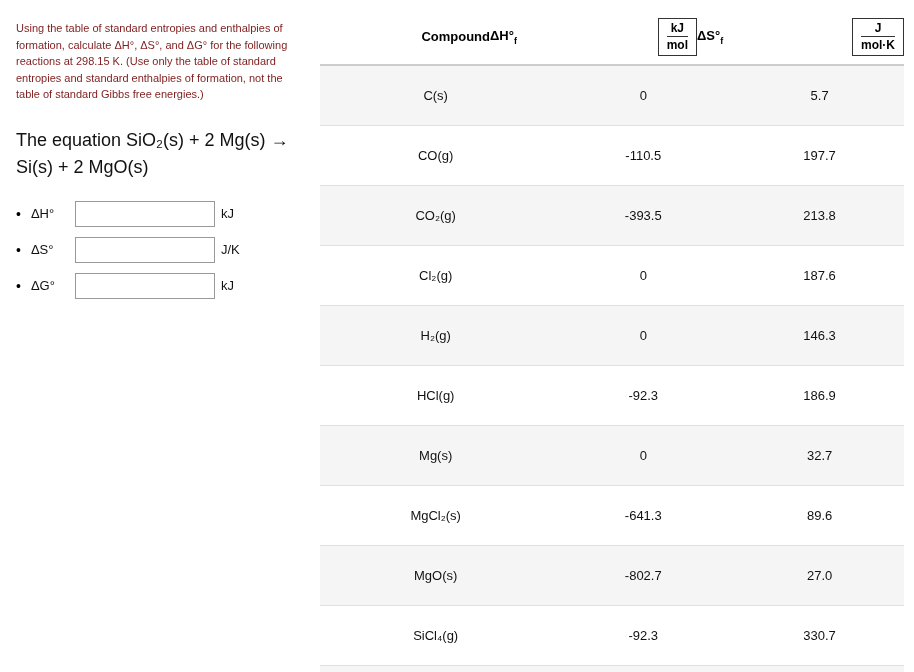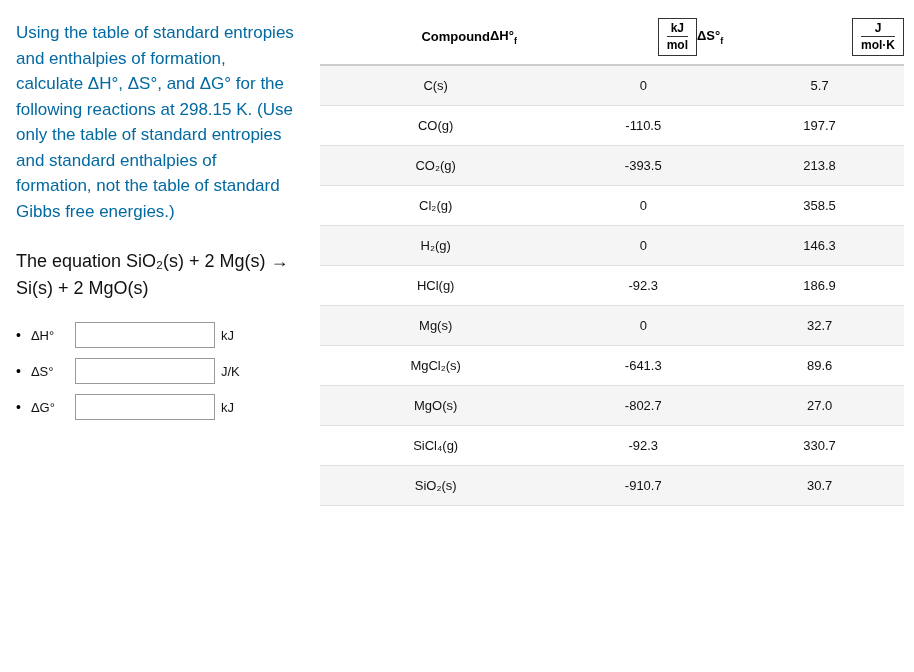--- a/index.html
+++ b/index.html
@@ -10,23 +10,23 @@
       width: 914px;
       min-height: 672px;
       display: flex;
     }
     .left-panel {
       width: 310px;
       padding: 20px 16px;
       flex-shrink: 0;
     }
     .left-panel .problem-text {
-      font-size: 17px;
+      font-size: 11px;
       line-height: 1.5;
-      color: #0369a1;
+      color: #7f1d1d;
       margin-bottom: 24px;
     }
     .left-panel .equation-text {
       font-size: 18px;
       line-height: 1.5;
       color: #111;
       margin-bottom: 20px;
     }
     .answers {
       display: flex;
@@ -86,21 +86,21 @@
     .data-table tr {
       border-bottom: 1px solid #e0e0e0;
     }
     .data-table tr:nth-child(odd) {
       background: #f5f5f5;
     }
     .data-table tr:nth-child(even) {
       background: #fff;
     }
     .data-table td {
-      padding: 12px 8px;
+      padding: 22px 8px;
       font-size: 13px;
       color: #111;
       text-align: center;
     }
     .data-table td:first-child {
       text-align: center;
       font-weight: normal;
     }
     .header-row-wrapper {
       background: #fff;
@@ -189,21 +189,21 @@
     <td>197.7</td>
   </tr>
         <tr>
     <td>CO₂(g)</td>
     <td>-393.5</td>
     <td>213.8</td>
   </tr>
         <tr>
     <td>Cl₂(g)</td>
     <td>0</td>
-    <td>358.5</td>
+    <td>187.6</td>
   </tr>
         <tr>
     <td>H₂(g)</td>
     <td>0</td>
     <td>146.3</td>
   </tr>
         <tr>
     <td>HCl(g)</td>
     <td>-92.3</td>
     <td>186.9</td>

